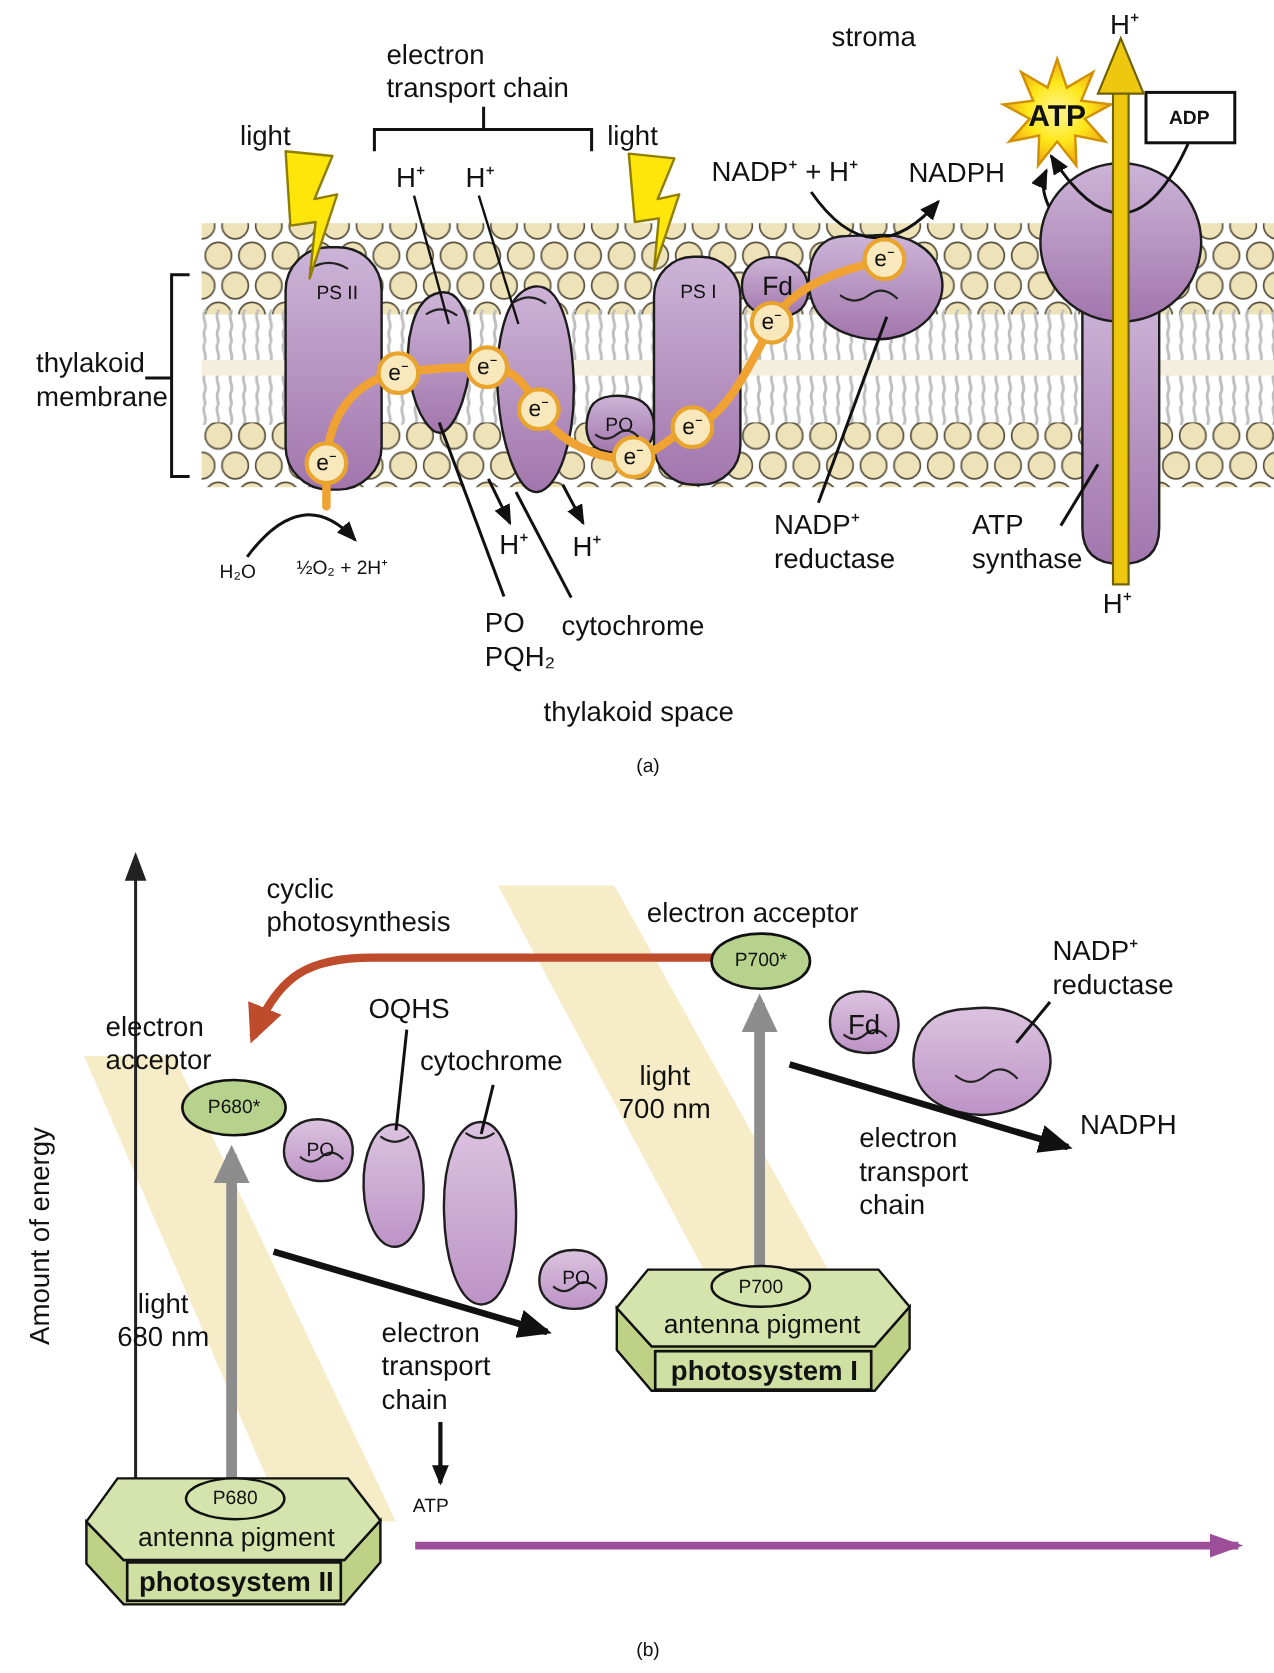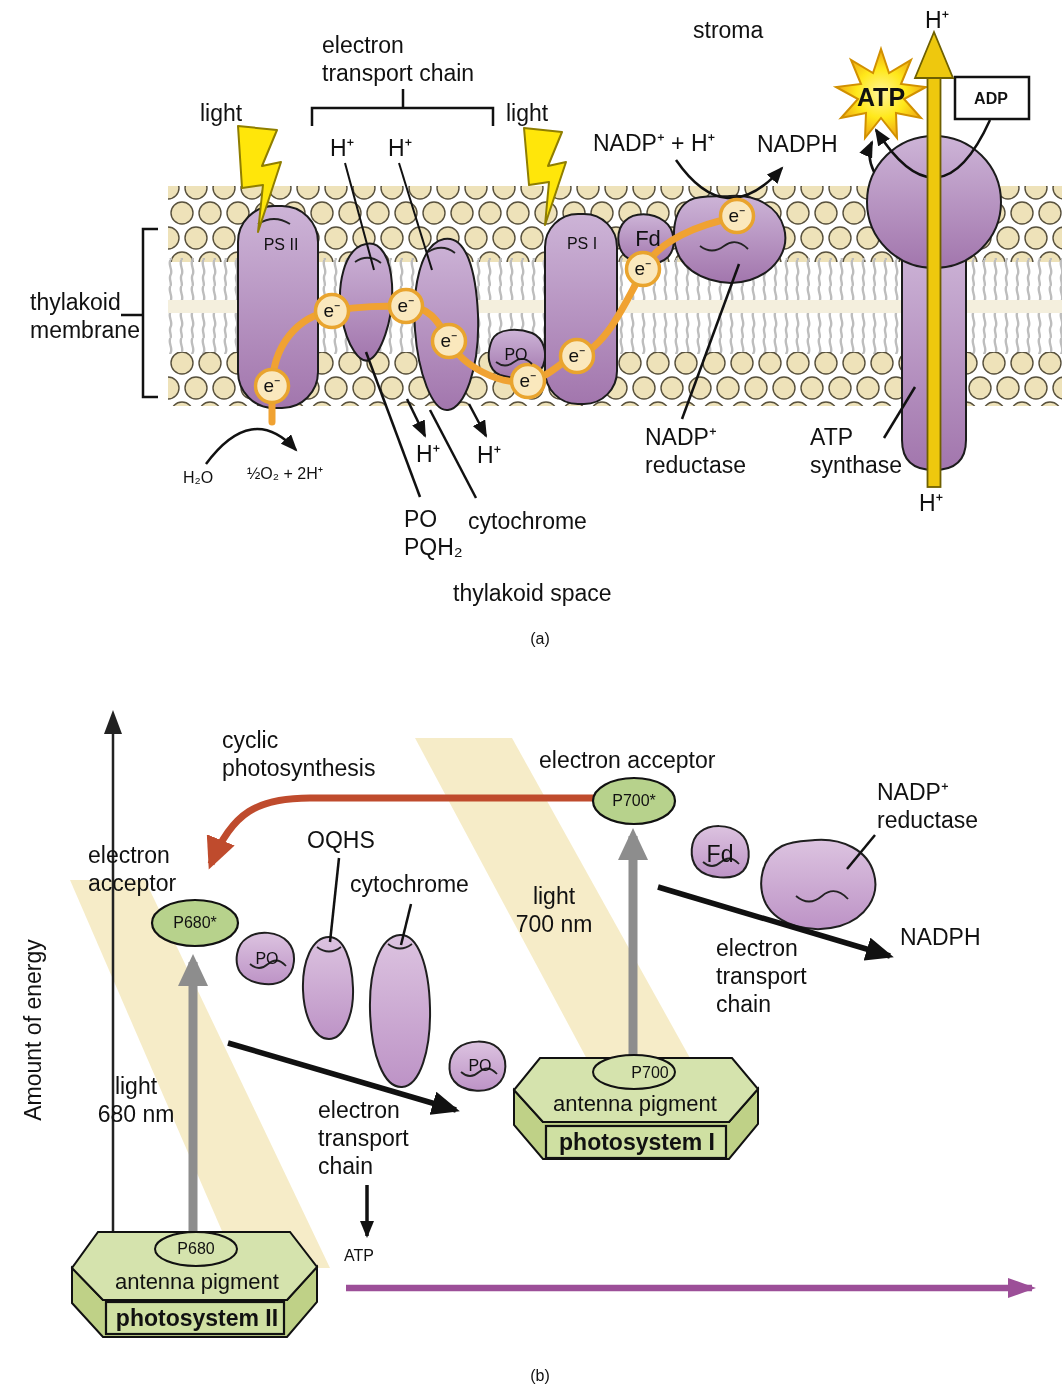--- a/index.html
+++ b/index.html
@@ -259,18 +259,18 @@
 chain</div>
 <div class="lbl c" style="left:136px;top:1100px;">light
 680 nm</div>
 <div class="lbl" style="left:318px;top:1096px;">electron
 transport
 chain</div>
 <div class="lbl fs24" style="left:344px;top:1246px;">ATP</div>
 <div class="lbl c fs24" style="left:196px;top:1249px;">P680</div>
 <div class="lbl c fs22" style="left:197px;top:1282px;">antenna pigment</div>
 <div class="lbl c b" style="left:197px;top:1318px;">photosystem II</div>
-<div class="lbl c fs24" style="left:634px;top:1073px;margin-left:16px;">P700</div>
+<div class="lbl c fs24" style="left:634px;top:1073px;">P700</div>
 <div class="lbl c fs22" style="left:635px;top:1104px;">antenna pigment</div>
 <div class="lbl c b" style="left:637px;top:1142px;">photosystem I</div>
 <div class="lbl c fs24" style="left:540px;top:1376px;">(b)</div>
 
 </div>
 
 </body></html>

